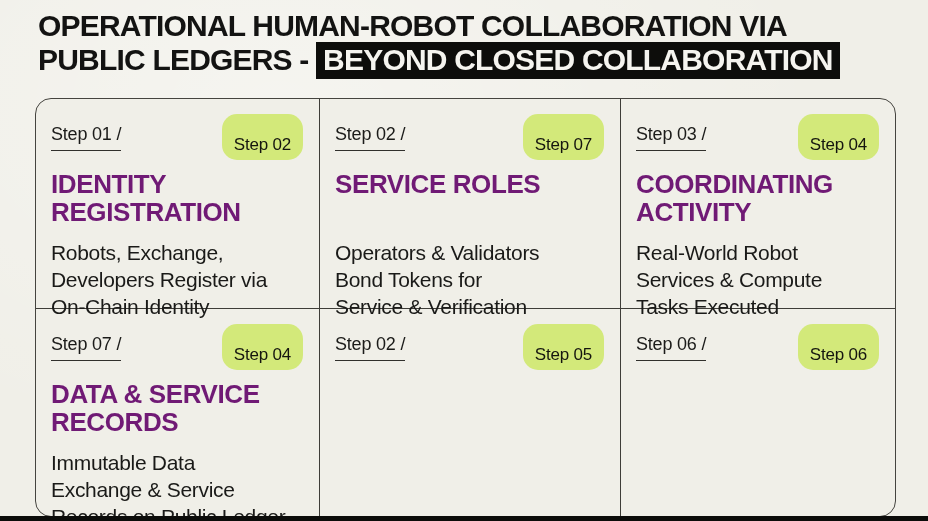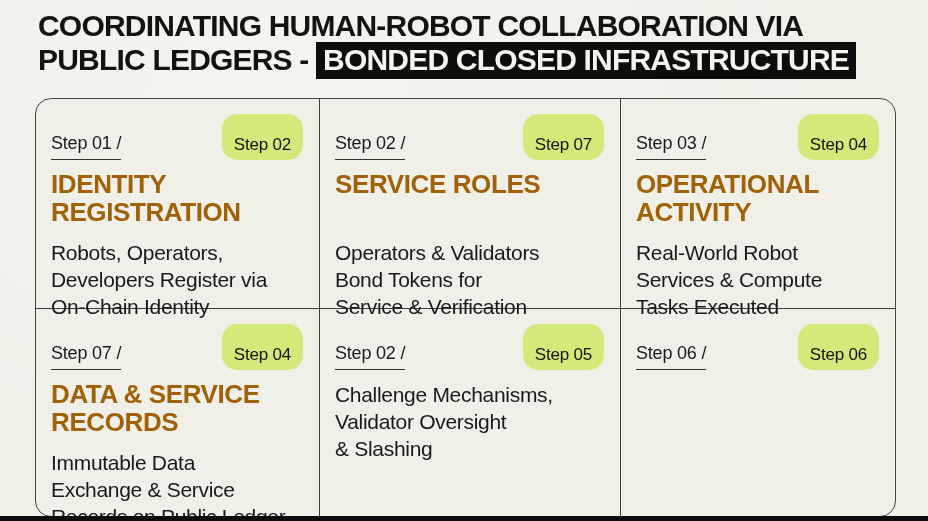--- a/index.html
+++ b/index.html
@@ -49,21 +49,21 @@
     background: #f0efe8;
   }
   .cell {
     padding: 15px 14px 0 15px;
   }
   .cell.bdr-r { border-right: 1px solid #3e3d38; }
   .cell.bdr-b { border-bottom: 1px solid #3e3d38; }
   .step-row {
     display: flex;
     justify-content: space-between;
-    align-items: flex-end;
+    align-items: center;
     margin-bottom: 10px;
   }
   .step-label {
     display: inline-block;
     font-size: 18px;
     font-weight: 500;
     letter-spacing: -0.2px;
     padding-bottom: 5px;
     border-bottom: 1.5px solid #31302c;
     color: #1b1b19;
@@ -79,21 +79,21 @@
     color: #15150f;
     margin-right: 2px;
   }
   .heading {
     font-size: 26px;
     font-weight: 700;
     line-height: 1.08;
     letter-spacing: -0.4px;
     min-height: 58px;
     white-space: pre-line;
-    color: #a16207;
+    color: #701a75;
   }
   .body-text {
     margin-top: 12px;
     font-size: 21px;
     font-weight: 400;
     line-height: 1.28;
     letter-spacing: -0.3px;
     white-space: pre-line;
     color: #1a1a18;
   }
@@ -105,55 +105,55 @@
     height: 5px;
     background: #0c0c0a;
   }
 </style>
 </head>
 <body>
 
 <div class="stage">
 
   <div class="title">
-    <div>COORDINATING HUMAN-ROBOT COLLABORATION VIA</div>
-    <div><span>PUBLIC LEDGERS - </span><span class="hl">BONDED CLOSED INFRASTRUCTURE</span></div>
+    <div>OPERATIONAL HUMAN-ROBOT COLLABORATION VIA</div>
+    <div><span>PUBLIC LEDGERS - </span><span class="hl">BEYOND CLOSED COLLABORATION</span></div>
   </div>
 
   <div class="grid">
 
     <div class="cell bdr-r bdr-b">
       <div class="step-row">
         <span class="step-label">Step 01 /</span>
         <span class="badge">Step 02</span>
       </div>
       <div class="heading">IDENTITY
 REGISTRATION</div>
-      <div class="body-text">Robots, Operators,
+      <div class="body-text">Robots, Exchange,
 Developers Register via
 On-Chain Identity</div>
     </div>
 
     <div class="cell bdr-r bdr-b">
       <div class="step-row">
         <span class="step-label">Step 02 /</span>
         <span class="badge">Step 07</span>
       </div>
       <div class="heading">SERVICE ROLES</div>
       <div class="body-text">Operators &amp; Validators
 Bond Tokens for
 Service &amp; Verification</div>
     </div>
 
     <div class="cell bdr-b">
       <div class="step-row">
         <span class="step-label">Step 03 /</span>
         <span class="badge">Step 04</span>
       </div>
-      <div class="heading">OPERATIONAL
+      <div class="heading">COORDINATING
 ACTIVITY</div>
       <div class="body-text">Real-World Robot
 Services &amp; Compute
 Tasks Executed</div>
     </div>
 
     <div class="cell bdr-r">
       <div class="step-row">
         <span class="step-label">Step 07 /</span>
         <span class="badge">Step 04</span>
@@ -163,23 +163,20 @@
       <div class="body-text">Immutable Data
 Exchange &amp; Service
 Records on Public Ledger</div>
     </div>
 
     <div class="cell bdr-r">
       <div class="step-row">
         <span class="step-label">Step 02 /</span>
         <span class="badge">Step 05</span>
       </div>
-      <div class="body-text">Challenge Mechanisms,
-Validator Oversight
-&amp; Slashing</div>
     </div>
 
     <div class="cell">
       <div class="step-row">
         <span class="step-label">Step 06 /</span>
         <span class="badge">Step 06</span>
       </div>
     </div>
 
   </div>

